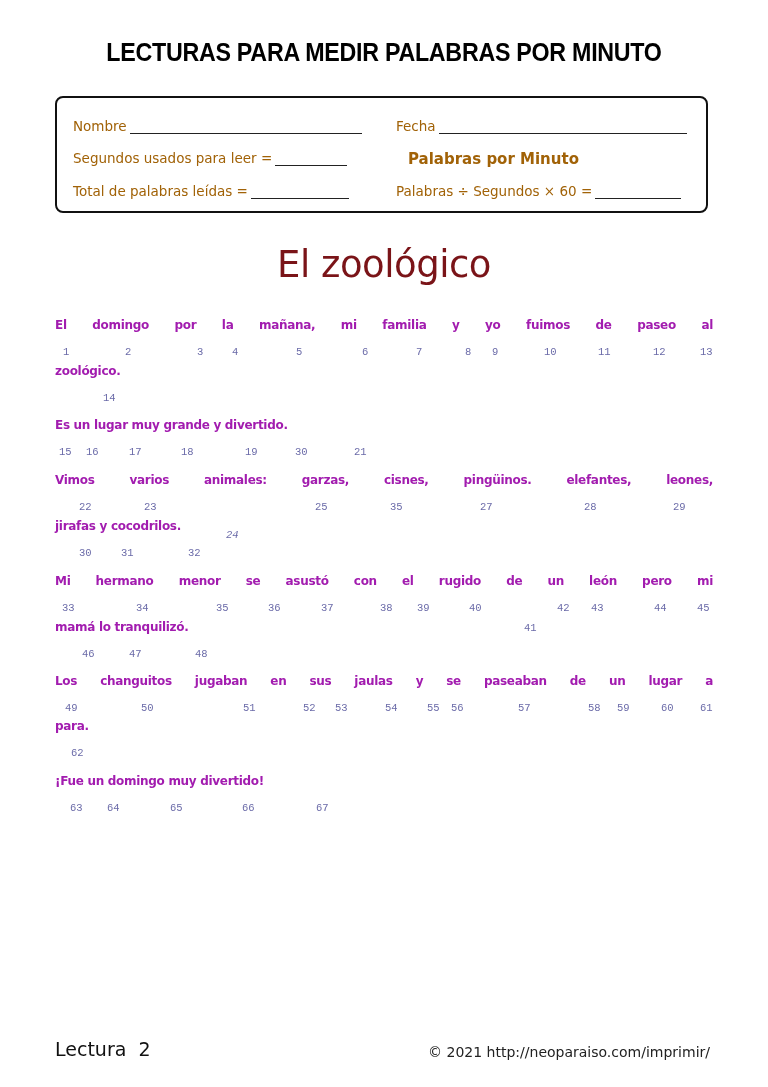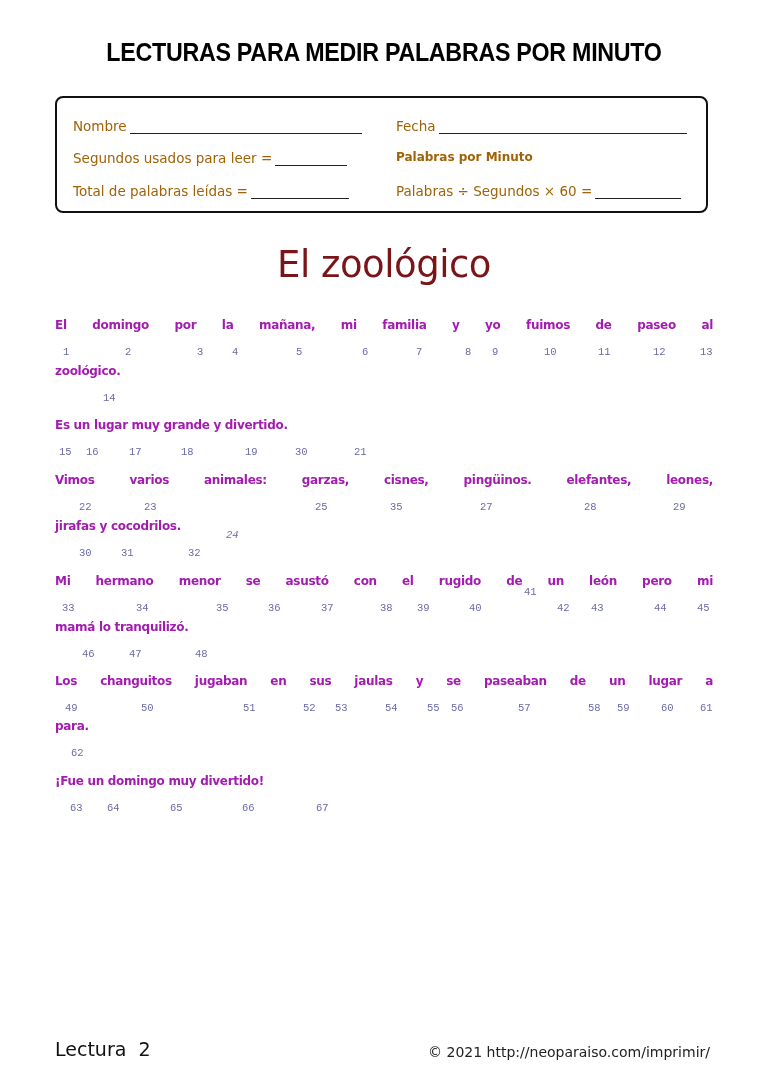--- a/index.html
+++ b/index.html
@@ -42,21 +42,21 @@
 </div>
 <div class="field" style="left:396px; top:118px;">
   <span class="lbl">Fecha</span>
   <span class="line" style="width:248px;"></span>
 </div>
 <div class="field" style="left:73px; top:150px;">
   <span class="lbl">Segundos usados para leer =</span>
   <span class="line" style="width:72px;"></span>
 </div>
 <div class="field bold" style="left:396px; top:150px;">
-  <span class="lbl" style="font-size:12px;">Palabras por Minuto</span>
+  <span class="lbl" style="font-size:15px;margin-left:12px;">Palabras por Minuto</span>
 </div>
 <div class="field" style="left:73px; top:183px;">
   <span class="lbl">Total de palabras leídas =</span>
   <span class="line" style="width:98px;"></span>
 </div>
 <div class="field" style="left:396px; top:183px;">
   <span class="lbl">Palabras ÷ Segundos × 60 =</span>
   <span class="line" style="width:86px;"></span>
 </div>
 
@@ -102,21 +102,21 @@
     <span class="num" style="left: 188px; top: 547px;">32</span>
     <div class="text-line justify" style="top: 574px;">Mi hermano menor se asustó con el rugido de un león pero mi</div>
     <span class="num" style="left: 62px; top: 602px;">33</span>
     <span class="num" style="left: 136px; top: 602px;">34</span>
     <span class="num" style="left: 216px; top: 602px;">35</span>
     <span class="num" style="left: 268px; top: 602px;">36</span>
     <span class="num" style="left: 321px; top: 602px;">37</span>
     <span class="num" style="left: 380px; top: 602px;">38</span>
     <span class="num" style="left: 417px; top: 602px;">39</span>
     <span class="num" style="left: 469px; top: 602px;">40</span>
-    <span class="num" style="left: 524px; top: 586px;">41</span>
+    <span class="num" style="left: 524px; top: 622px;">41</span>
     <span class="num" style="left: 557px; top: 602px;">42</span>
     <span class="num" style="left: 571px; top: 602px; margin-left: 20px;">43</span>
     <span class="num" style="left: 654px; top: 602px;">44</span>
     <span class="num" style="left: 697px; top: 602px;">45</span>
     <div class="text-line" style="top: 620px;">mamá lo tranquilizó.</div>
     <span class="num" style="left: 82px; top: 648px;">46</span>
     <span class="num" style="left: 129px; top: 648px;">47</span>
     <span class="num" style="left: 195px; top: 648px;">48</span>
     <div class="text-line justify" style="top: 674px;">Los changuitos jugaban en sus jaulas y se paseaban de un lugar a</div>
     <span class="num" style="left: 65px; top: 702px;">49</span>

